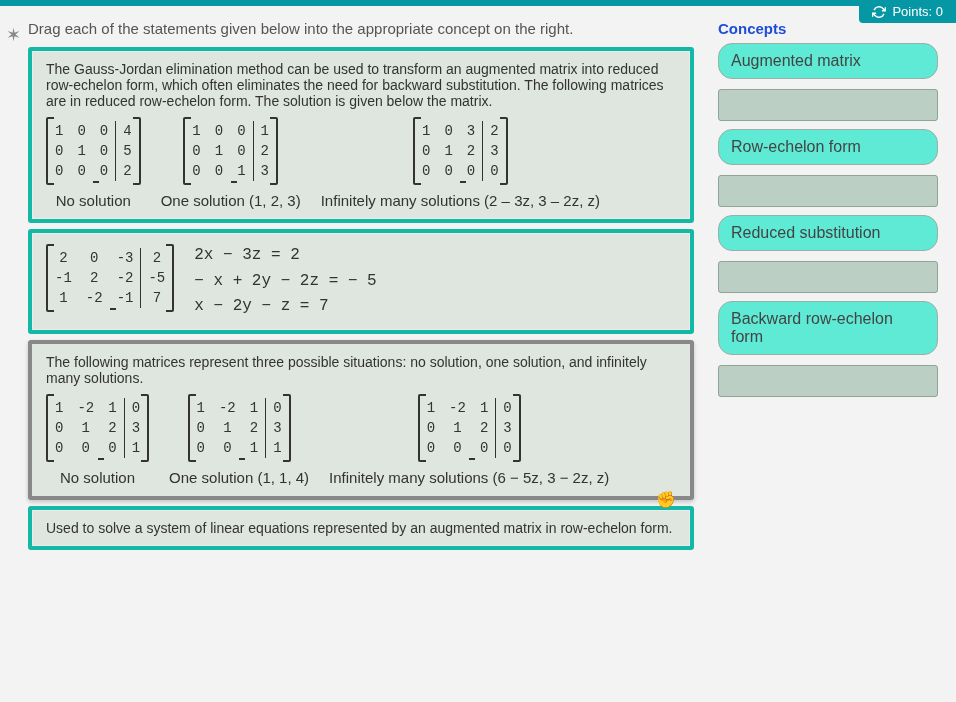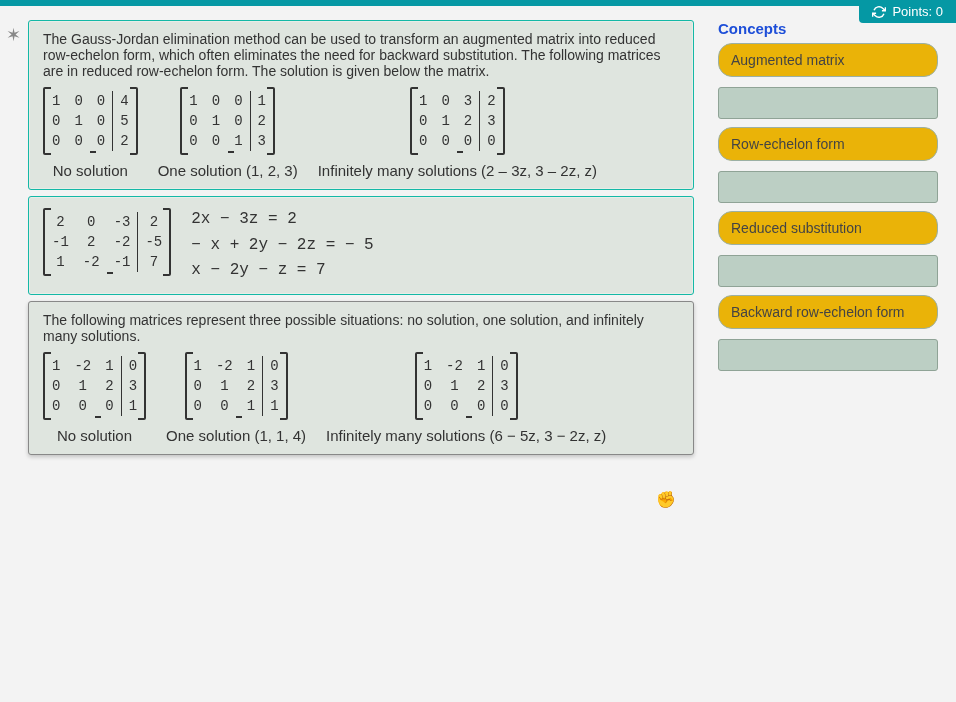--- a/index.html
+++ b/index.html
@@ -6,57 +6,58 @@
     body { font-family: Arial, Helvetica, sans-serif; background: #f3f3f3; width: 956px; height: 702px; overflow: hidden; color: #444; }
     .topbar { background: #0598a4; height: 6px; }
     .points { position: absolute; top: 0; right: 0; background: #0598a4; color: #fff; padding: 4px 13px; font-size: 13px; border-radius: 0 0 0 4px; display: flex; align-items: center; gap: 6px; }
     .refresh-icon { width: 14px; height: 14px; }
     .main { padding: 14px 18px 14px 28px; display: flex; gap: 24px; }
     .star { position: absolute; left: 6px; top: 24px; font-size: 18px; color: #888; }
     .left { flex: 1; }
     .instructions { font-size: 15px; color: #555; margin-bottom: 10px; }
     .section-title { font-size: 15px; font-weight: bold; color: #1d4ed8; margin-bottom: 6px; }
     .statements { display: flex; flex-direction: column; gap: 6px; }
-    .stmt { border: 1px solid #14b8a6; background: #dfe5df; padding: 10px 14px; border-radius: 3px; font-size: 14px; color: #333; box-shadow: inset 0 0 0 1px rgba(255,255,255,0.3); }
+    .stmt { border: 4px solid #14b8a6; background: #dfe5df; padding: 10px 14px; border-radius: 3px; font-size: 14px; color: #333; box-shadow: inset 0 0 0 1px rgba(255,255,255,0.3); }
     .stmt.active { border-color: #888; box-shadow: 0 2px 4px rgba(0,0,0,0.2); }
     .mat-row { display: flex; flex-wrap: wrap; gap: 20px; margin-top: 8px; align-items: flex-start; }
     .mat-block { text-align: center; font-size: 14px; }
     .matrix { display: inline-block; border-left: 2px solid #333; border-right: 2px solid #333; border-radius: 2px; padding: 4px 0; position: relative; margin-bottom: 4px; }
     .matrix::before, .matrix::after { content: ''; position: absolute; width: 6px; height: 2px; background: #333; }
     .matrix::before { top: 0; left: 0; box-shadow: calc(100% + 0px) 0 0 #333; }
     .matrix .topcap { position: absolute; top: 0; right: 0; width: 6px; height: 2px; background: #333; }
     .matrix .botcap-l { position: absolute; bottom: 0; left: 0; width: 6px; height: 2px; background: #333; }
     .matrix .botcap-r { position: absolute; bottom: 0; right: 0; width: 6px; height: 2px; background: #333; }
     .matrix table { border-collapse: collapse; }
     .matrix td { padding: 2px 7px; text-align: center; font-family: 'Courier New', monospace; font-size: 14px; }
     .matrix td.aug { border-left: 1.5px solid #333; }
     .caption { font-size: 15px; color: #333; }
     .eqns { font-family: 'Courier New', monospace; font-size: 16px; line-height: 1.6; text-align: left; }
     .right { width: 220px; }
     .concepts { display: flex; flex-direction: column; gap: 8px; }
-    .concept { background: #eab308; border: 1px solid #9bb0a4; border-radius: 14px; padding: 8px 12px; font-size: 14px; }
+    .concept { background: #5eead4; border: 1px solid #9bb0a4; border-radius: 14px; padding: 8px 12px; font-size: 16px; }
     .dropzone { background: #bccfc4; border: 1px solid #8fa396; height: 32px; border-radius: 3px; margin-top: 2px; }
     .cursor { position: absolute; left: 656px; top: 490px; font-size: 16px; pointer-events: none; }
   </style>
 </head>
 <body>
 
 <div class="topbar"></div>
 <div class="points">
   <svg class="refresh-icon" viewBox="0 0 24 24" fill="none" stroke="#fff" stroke-width="2.5">
       <path d="M23 4v6h-6M1 20v-6h6"></path>
       <path d="M3.51 9a9 9 0 0114.85-3.36L23 10M1 14l4.64 4.36A9 9 0 0020.49 15"></path>
     </svg>
   <span>Points: 0</span>
 </div>
 
 <div class="star">✶</div>
 
 <div class="main">
   <div class="left">
+    <div class="instructions">Drag each of the statements given below into the appropriate concept on the right.</div>
 
     <div class="statements">
 
       <div class="stmt">
         <div>The Gauss-Jordan elimination method can be used to transform an augmented matrix into reduced row-echelon form, which often eliminates the need for backward substitution. The following matrices are in reduced row-echelon form. The solution is given below the matrix.</div>
         <div class="mat-row">
           <div class="mat-block">
             <div class="matrix"><span class="topcap"></span><span class="botcap-l"></span><span class="botcap-r"></span>
               <table>
                 <tbody>
@@ -256,20 +257,23 @@
                       <td class="aug">0</td>
                     </tr>
               </tbody>
                 </table>
             </div>
             <div class="caption">Infinitely many solutions (6 − 5z, 3 − 2z, z)</div>
           </div>
         </div>
       </div>
 
+      <div class="stmt">
+        <div>Used to solve a system of linear equations represented by an augmented matrix in row-echelon form.</div>
+      </div>
 
     </div>
   </div>
 
   <div class="right">
     <div class="section-title">Concepts</div>
     <div class="concepts">
       <div class="concept">Augmented matrix</div>
       <div class="dropzone"></div>
       <div class="concept">Row-echelon form</div>

